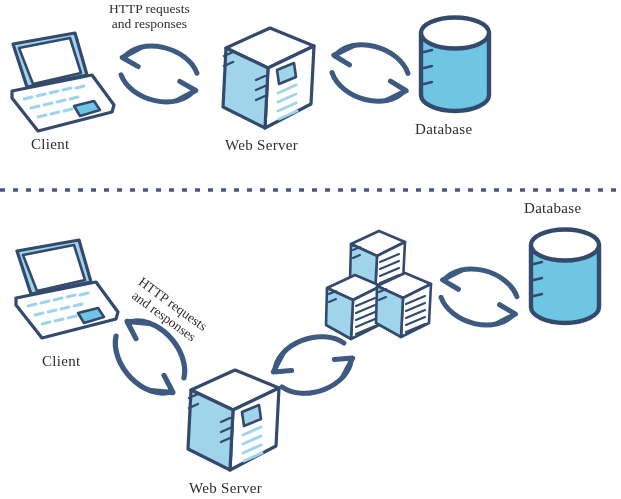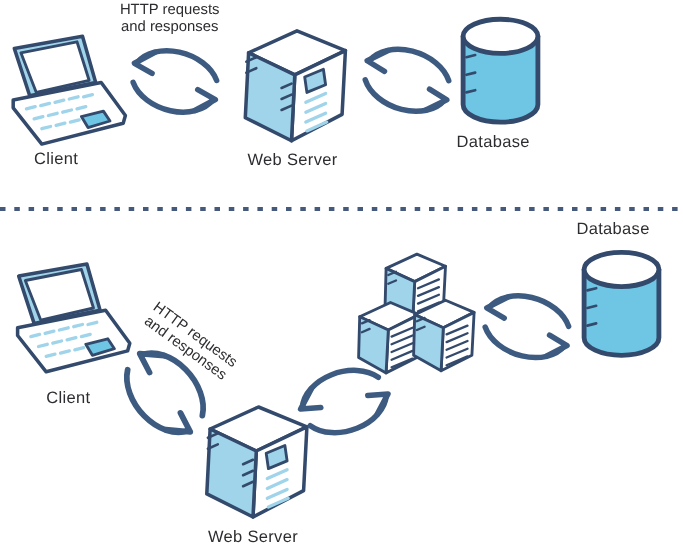--- a/index.html
+++ b/index.html
@@ -1,19 +1,19 @@
 <!DOCTYPE html>
 <html style="--outline: #334a6d; --arrow: #3d5a80; --fill-light: #9fd4ea; --fill-medium: #6ec6e4; --divider: #44597b; --label-text: #2d2d31; --label-bg: #ffffff; --canvas-bg: #ffffff;"><head>
 <meta charset="utf-8">
 <style>
   html,body{margin:0;padding:0;background:#fff;}
   .canvas{
     position:relative;width:621px;height:499px;overflow:hidden;
     background:var(--canvas-bg,#fff);
-    font-family:Liberation Sans, sans-serif;
+    font-family:Liberation Serif, serif;
   }
   .layer{position:absolute;left:0;top:0;}
   .node-label{
     position:absolute;z-index:2;background:var(--label-bg,#fff);
     color:var(--label-text,#2d2d31);font-size:15px;letter-spacing:.3px;
     line-height:19px;padding:0 3px;white-space:nowrap;
   }
   .flow-label{
     position:absolute;z-index:2;background:var(--label-bg,#fff);
     color:var(--label-text,#2d2d31);font-size:13.5px;line-height:15px;

